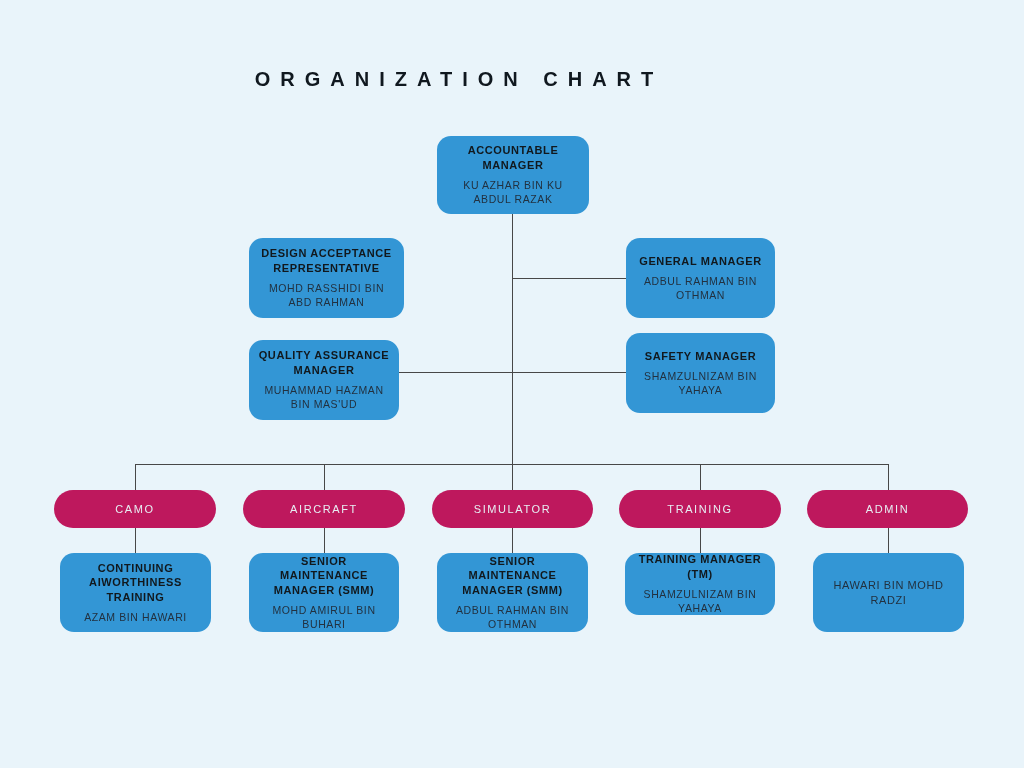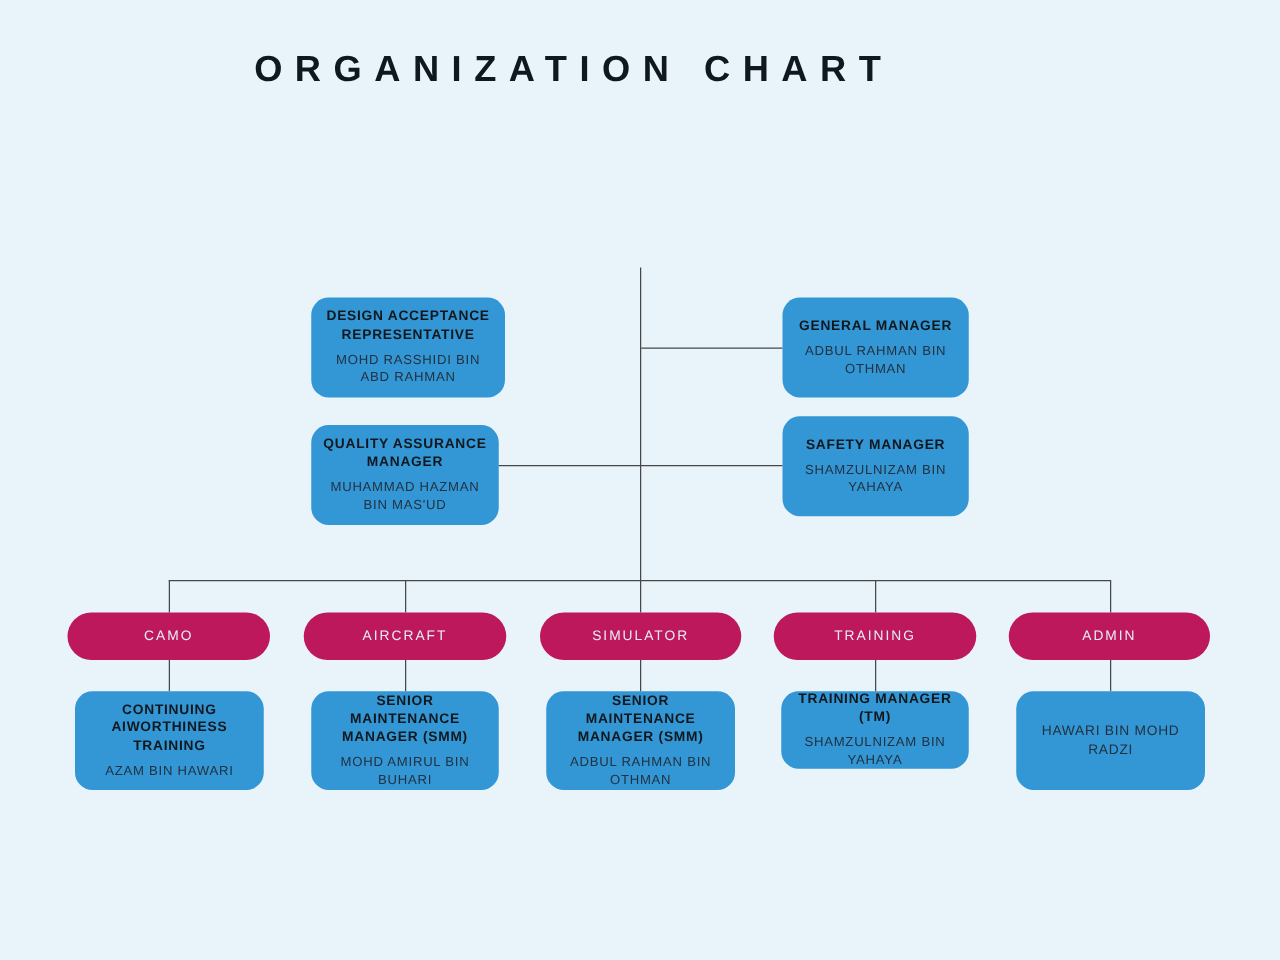--- a/index.html
+++ b/index.html
@@ -9,25 +9,25 @@
   }
   .canvas {
     position: relative;
     width: 1024px;
     height: 768px;
     background: #e9f4fa;
     overflow: hidden;
   }
   .chart-title {
     position: absolute;
-    top: 40px;
+    top: 68px;
     left: 0;
     width: 908px;
     text-align: center;
-    font-size: 29px;
+    font-size: 20px;
     font-weight: 600;
     letter-spacing: 10px;
     color: #10181f;
     margin: 0;
     text-indent: 10px; 
   }
   .box {
     position: absolute;
     background: #3396d5;
     border-radius: 14px;
@@ -94,20 +94,24 @@
   <div class="vline" style="left:512px;top:464px;height:26px"></div>
   <div class="vline" style="left:700px;top:464px;height:26px"></div>
   <div class="vline" style="left:888px;top:464px;height:26px"></div>
 
   <div class="vline" style="left:135px;top:528px;height:25px"></div>
   <div class="vline" style="left:324px;top:528px;height:25px"></div>
   <div class="vline" style="left:512px;top:528px;height:25px"></div>
   <div class="vline" style="left:700px;top:528px;height:25px"></div>
   <div class="vline" style="left:888px;top:528px;height:25px"></div>
 
+  <div class="box" style="left:437px;top:136px;width:152px;height:78px">
+    <div class="box-title">ACCOUNTABLE MANAGER</div>
+    <div class="box-name">KU AZHAR BIN KU ABDUL RAZAK</div>
+  </div>
 
   <div class="box" style="left:249px;top:238px;width:155px;height:80px">
     <div class="box-title">DESIGN ACCEPTANCE REPRESENTATIVE</div>
     <div class="box-name">MOHD RASSHIDI BIN ABD RAHMAN</div>
   </div>
   <div class="box" style="left:626px;top:238px;width:149px;height:80px">
     <div class="box-title">GENERAL MANAGER</div>
     <div class="box-name">ADBUL RAHMAN BIN OTHMAN</div>
   </div>
 

